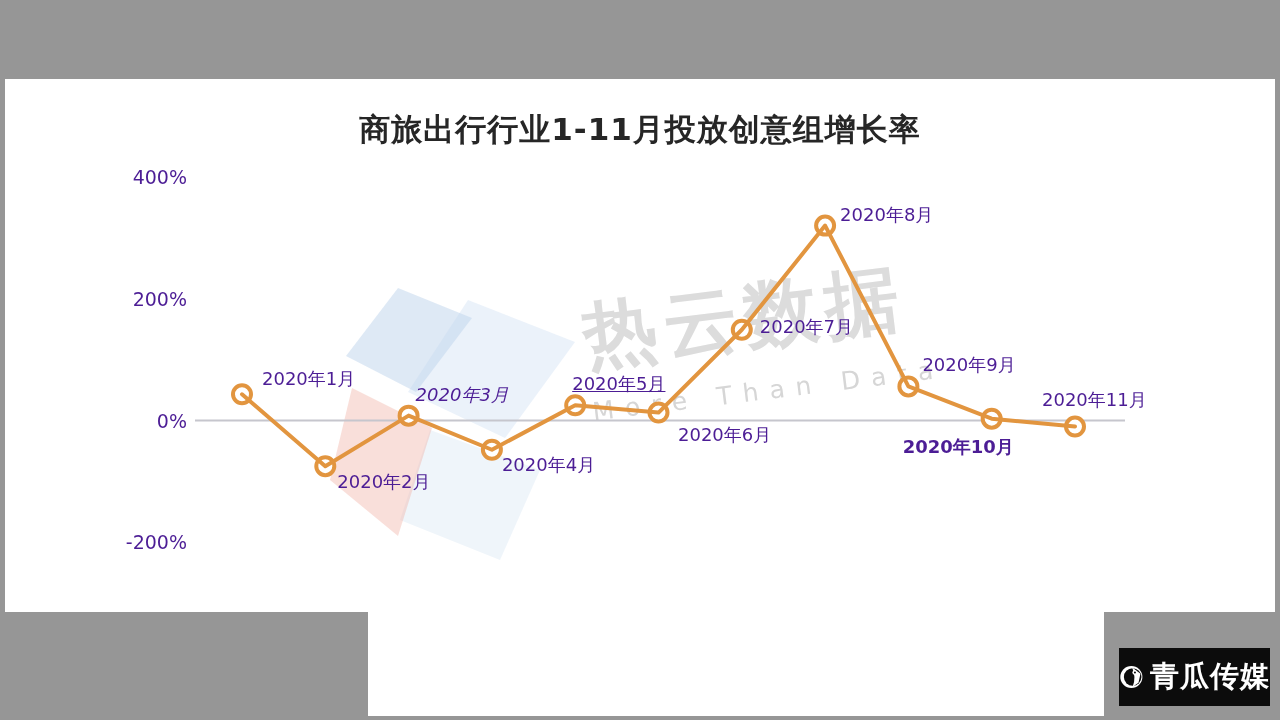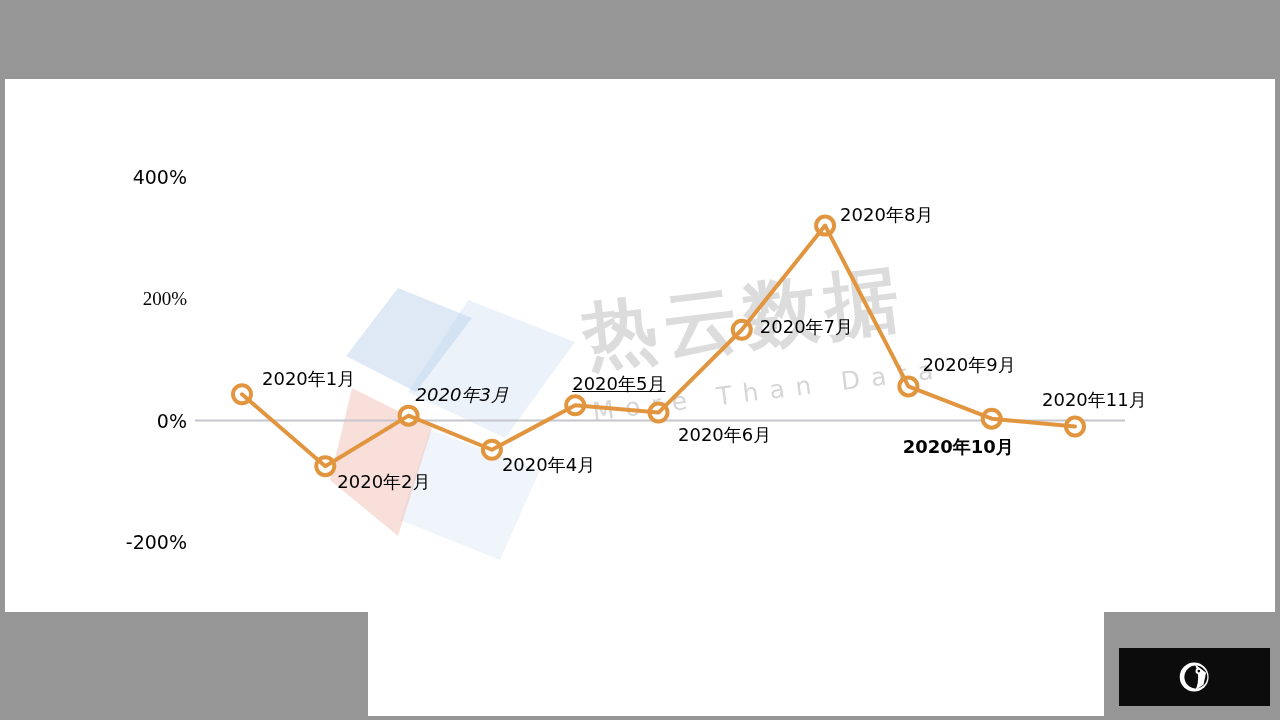--- a/index.html
+++ b/index.html
@@ -3,22 +3,22 @@
 <meta charset="utf-8">
 <style>
   html,body{margin:0;padding:0;background:#969696;}
   .slide{position:relative;width:1280px;height:720px;background:#969696;overflow:hidden;
          font-family:"DejaVu Sans","Liberation Sans",sans-serif;}
   .panel-main{position:absolute;left:5px;top:79px;width:1270px;height:533px;background:#ffffff;}
   .panel-bottom{position:absolute;left:368px;top:612px;width:736px;height:104px;background:#ffffff;}
   .chart-title{position:absolute;left:0;top:109px;width:1280px;text-align:center;
                font-size:31px;font-weight:bold;color:#262626;letter-spacing:1px;margin:0;}
   .ytick{position:absolute;left:95px;width:92px;text-align:right;font-size:19px;
-         color:#000000;height:24px;line-height:24px;}
-  .plabel{position:absolute;font-size:18px;color:#000000;white-space:nowrap;line-height:20px;}
+         color:#4c1d95;height:24px;line-height:24px;}
+  .plabel{position:absolute;font-size:18px;color:#4c1d95;white-space:nowrap;line-height:20px;}
   .overlay{position:absolute;left:0;top:0;width:1280px;height:720px;pointer-events:none;}
   .watermark{position:absolute;left:586px;top:288px;width:400px;transform:rotate(-7deg);
              transform-origin:left center;}
   .wm-big{font-size:74px;letter-spacing:7px;color:#dcdcdc;font-weight:bold;white-space:nowrap;}
   .wm-sub{font-size:25px;letter-spacing:11px;color:#d6d6d6;margin-top:10px;white-space:nowrap;}
   .logo-box{position:absolute;left:1119px;top:648px;width:151px;height:58px;background:#0c0c0c;
             display:flex;align-items:center;justify-content:center;gap:5px;}
   .logo-text{color:#ffffff;font-size:29px;font-weight:bold;letter-spacing:1px;white-space:nowrap;}
 </style>
 </head>
@@ -33,24 +33,25 @@
     <polygon points="398,288 472,318 416,392 346,356" fill="#a8c6e6" opacity="0.38"></polygon>
     <polygon points="468,300 575,342 505,438 408,392" fill="#c2d8ee" opacity="0.32"></polygon>
     <polygon points="430,430 540,470 500,560 400,520" fill="#cadeef" opacity="0.30"></polygon>
     <polygon points="352,388 432,428 398,536 330,480" fill="#f0b2a6" opacity="0.42"></polygon>
   </svg>
   <div class="watermark">
     <div class="wm-big">热云数据</div>
     <div class="wm-sub">More Than Data</div>
   </div>
 
+  <h1 class="chart-title">商旅出行行业1-11月投放创意组增长率</h1>
 
   <div id="yticks">
       <div class="ytick" style="top: 164.9px;">400%</div>
-      <div class="ytick" style="top: 286.7px; font-family: Liberation Serif, serif;">200%</div>
+      <div class="ytick" style="top: 286.7px;">200%</div>
       <div class="ytick" style="top: 408.5px;">0%</div>
       <div class="ytick" style="top: 530.3px;">-200%</div>
     </div>
 
   <svg id="plot" class="overlay" viewBox="0 0 1280 720">
       <line x1="195" y1="420.5" x2="1125" y2="420.5" stroke="#c6c6cd" stroke-width="2"></line>
       <circle cx="242" cy="394.313" r="9" fill="#ffffff" stroke="#e2953f" stroke-width="4"></circle>
       <circle cx="325.3" cy="466.175" r="9" fill="#ffffff" stroke="#e2953f" stroke-width="4"></circle>
       <circle cx="408.6" cy="415.628" r="9" fill="#ffffff" stroke="#e2953f" stroke-width="4"></circle>
       <circle cx="491.9" cy="449.73199999999997" r="9" fill="#ffffff" stroke="#e2953f" stroke-width="4"></circle>
@@ -79,15 +80,16 @@
     </div>
 
   <div class="logo-box">
     <svg width="34" height="34" viewBox="0 0 40 40">
       <circle cx="19" cy="20" r="17" fill="#ffffff"></circle>
       <circle cx="21" cy="20" r="13.5" fill="#0c0c0c"></circle>
       <path d="M20 5 L33 15 L30 29 L21 35 Q27 20 20 5 Z" fill="#ffffff"></path>
       <circle cx="24" cy="13" r="3.4" fill="#ffffff"></circle>
       <circle cx="24.5" cy="13" r="1.6" fill="#0c0c0c"></circle>
     </svg>
+    <span class="logo-text">青瓜传媒</span>
   </div>
 
 </div>
 
 </body></html>

